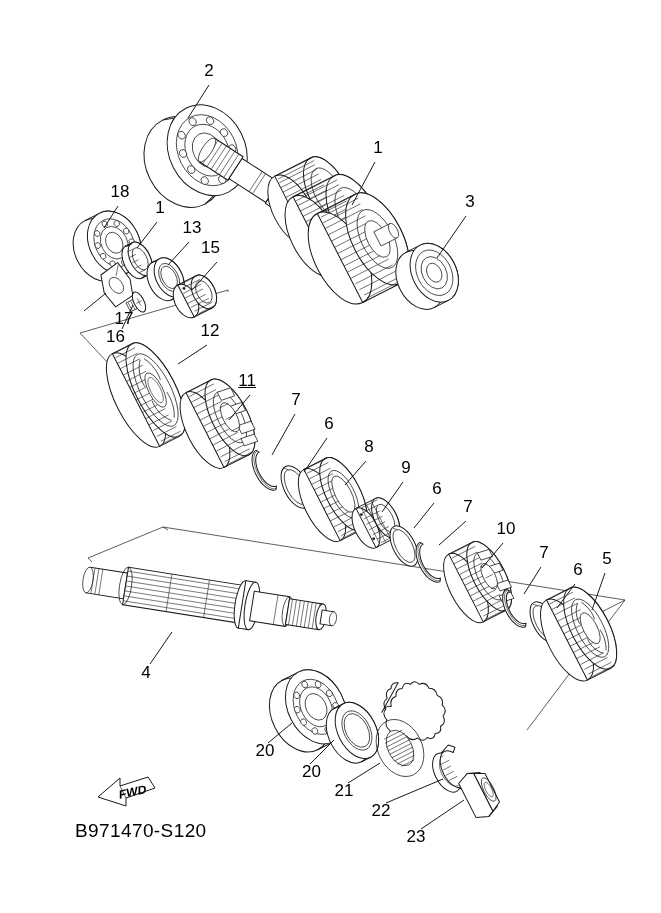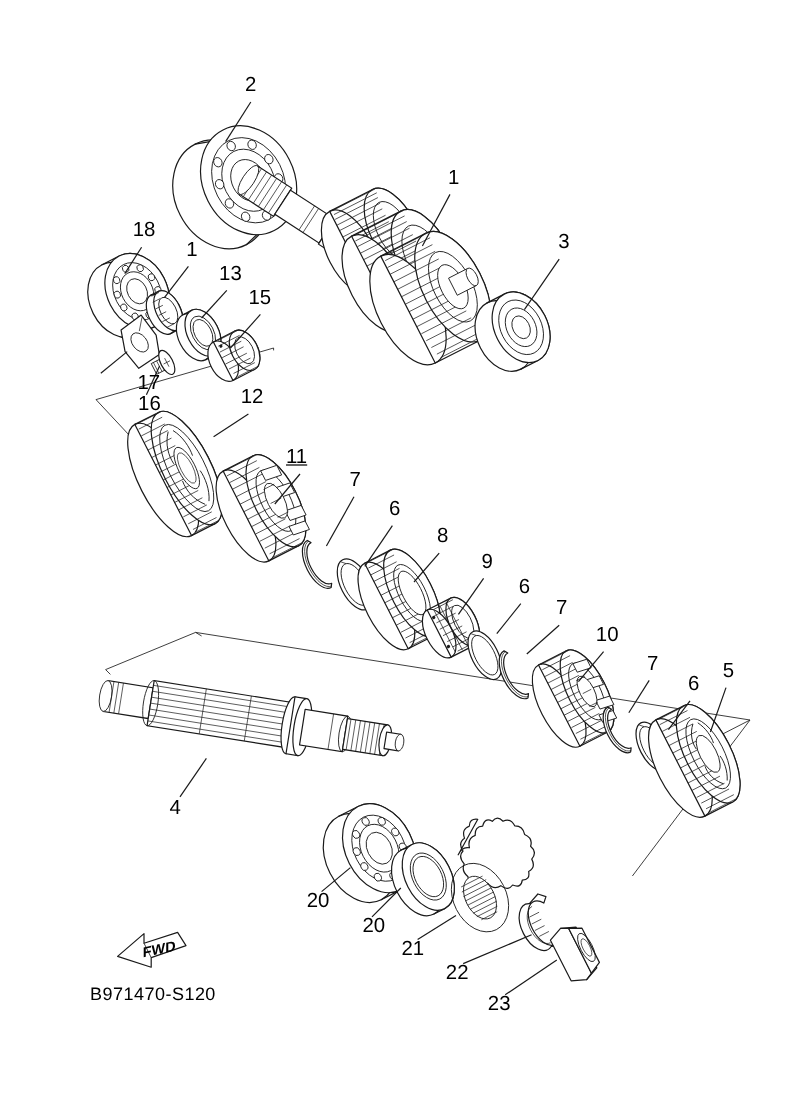--- a/index.html
+++ b/index.html
@@ -17,21 +17,21 @@
   .fillw-thin{fill:#ffffff;stroke:#1a1a1a;stroke-width:.7;stroke-linejoin:round;}
   .fillk{fill:#1a1a1a;stroke:none;}
   .leader{fill:none;stroke:#1a1a1a;stroke-width:1;}
   .group-box{fill:none;stroke:#1a1a1a;stroke-width:.7;}
   .callout-txt{
     font-family:"Liberation Sans","DejaVu Sans",sans-serif;
     font-size:17px;fill:#111;font-weight:400;
   }
   .code-txt{
     font-family:"Liberation Sans","DejaVu Sans",sans-serif;
-    font-size:15px;fill:#111;letter-spacing:.4px;
+    font-size:19px;fill:#111;letter-spacing:.4px;
   }
   .fwd-txt{
     font-family:"Liberation Sans","DejaVu Sans",sans-serif;
     font-size:12px;font-weight:700;fill:#111;
   }
 </style>
 </head>
 <body>
 
 <div id="diagram-root">
@@ -660,22 +660,22 @@
       <div style="position: absolute; left: 392px; top: 458px; width: 28px; text-align: center;"><span class="callout-txt">9</span></div>
       <div style="position: absolute; left: 423px; top: 479px; width: 28px; text-align: center;"><span class="callout-txt">6</span></div>
       <div style="position: absolute; left: 454px; top: 497px; width: 28px; text-align: center;"><span class="callout-txt">7</span></div>
       <div style="position: absolute; left: 492px; top: 519px; width: 28px; text-align: center;"><span class="callout-txt">10</span></div>
       <div style="position: absolute; left: 530px; top: 543px; width: 28px; text-align: center;"><span class="callout-txt">7</span></div>
       <div style="position: absolute; left: 564px; top: 560px; width: 28px; text-align: center;"><span class="callout-txt">6</span></div>
       <div style="position: absolute; left: 228px; top: 371px; width: 28px; text-align: right; text-decoration: underline;"><span class="callout-txt">11</span></div>
       <div style="position: absolute; left: 196px; top: 321px; width: 28px; text-align: center;"><span class="callout-txt">12</span></div>
       <div style="position: absolute; left: 178px; top: 218px; width: 28px; text-align: center;"><span class="callout-txt">13</span></div>
       <div style="position: absolute; left: 146px; top: 198px; width: 28px; text-align: center;"><span class="callout-txt">1</span></div>
-      <div style="position: absolute; left: 207px; top: 238px; width: 28px; text-align: left;"><span class="callout-txt">15</span></div>
-      <div style="position: absolute; left: 106px; top: 327px; width: 28px; text-align: right;"><span class="callout-txt">16</span></div>
+      <div style="position: absolute; left: 192px; top: 238px; width: 28px; text-align: right;"><span class="callout-txt">15</span></div>
+      <div style="position: absolute; left: 106px; top: 327px; width: 28px; text-align: left;"><span class="callout-txt">16</span></div>
       <div style="position: absolute; left: 66px; top: 309px; width: 28px; text-align: center; margin-left: 44px;"><span class="callout-txt">17</span></div>
       <div style="position: absolute; left: 106px; top: 182px; width: 28px; text-align: center;"><span class="callout-txt">18</span></div>
       <div style="position: absolute; left: 251px; top: 741px; width: 28px; text-align: center;"><span class="callout-txt">20</span></div>
       <div style="position: absolute; left: 293px; top: 762px; width: 28px; text-align: right;"><span class="callout-txt">20</span></div>
       <div style="position: absolute; left: 330px; top: 781px; width: 28px; text-align: center;"><span class="callout-txt">21</span></div>
       <div style="position: absolute; left: 367px; top: 801px; width: 28px; text-align: center;"><span class="callout-txt">22</span></div>
       <div style="position: absolute; left: 402px; top: 827px; width: 28px; text-align: center;"><span class="callout-txt">23</span></div>
     </div>
 
 <div style="position:absolute;left:119px;top:782px;">

